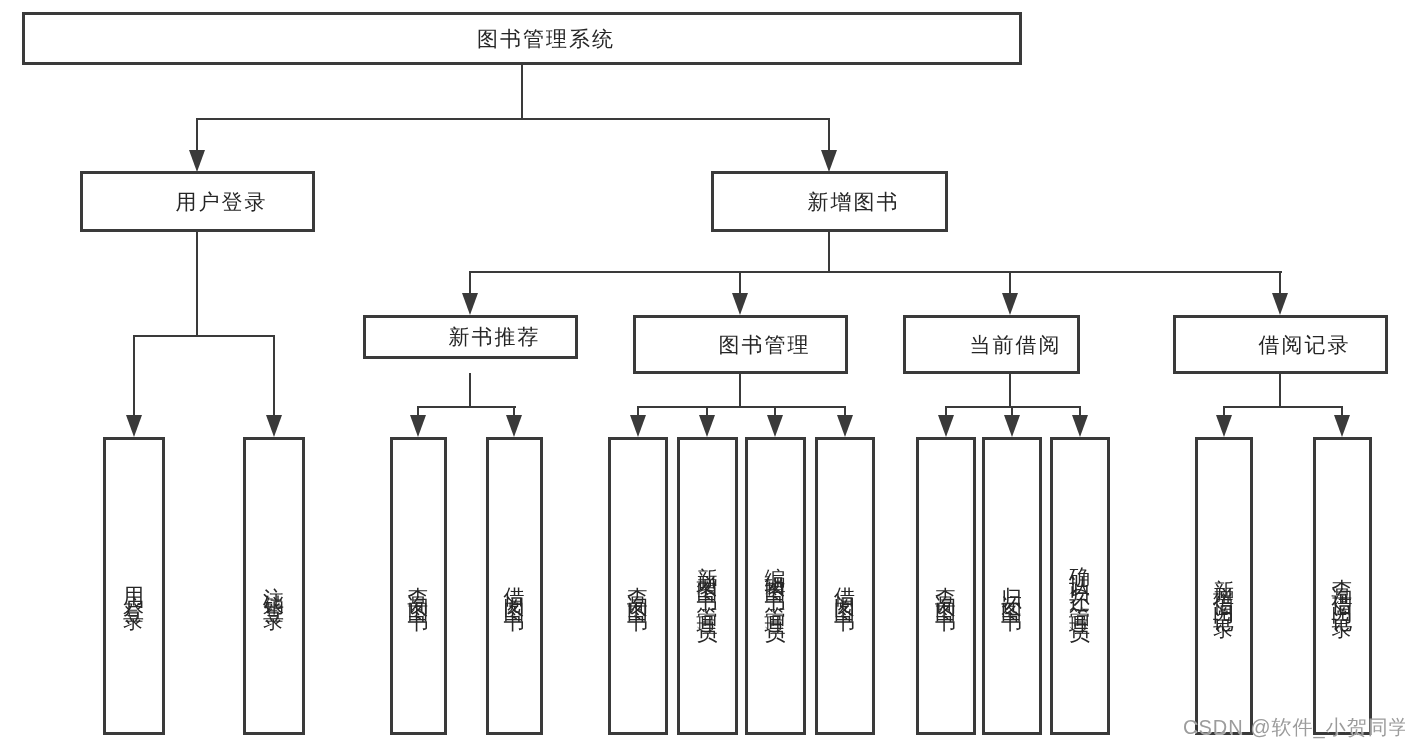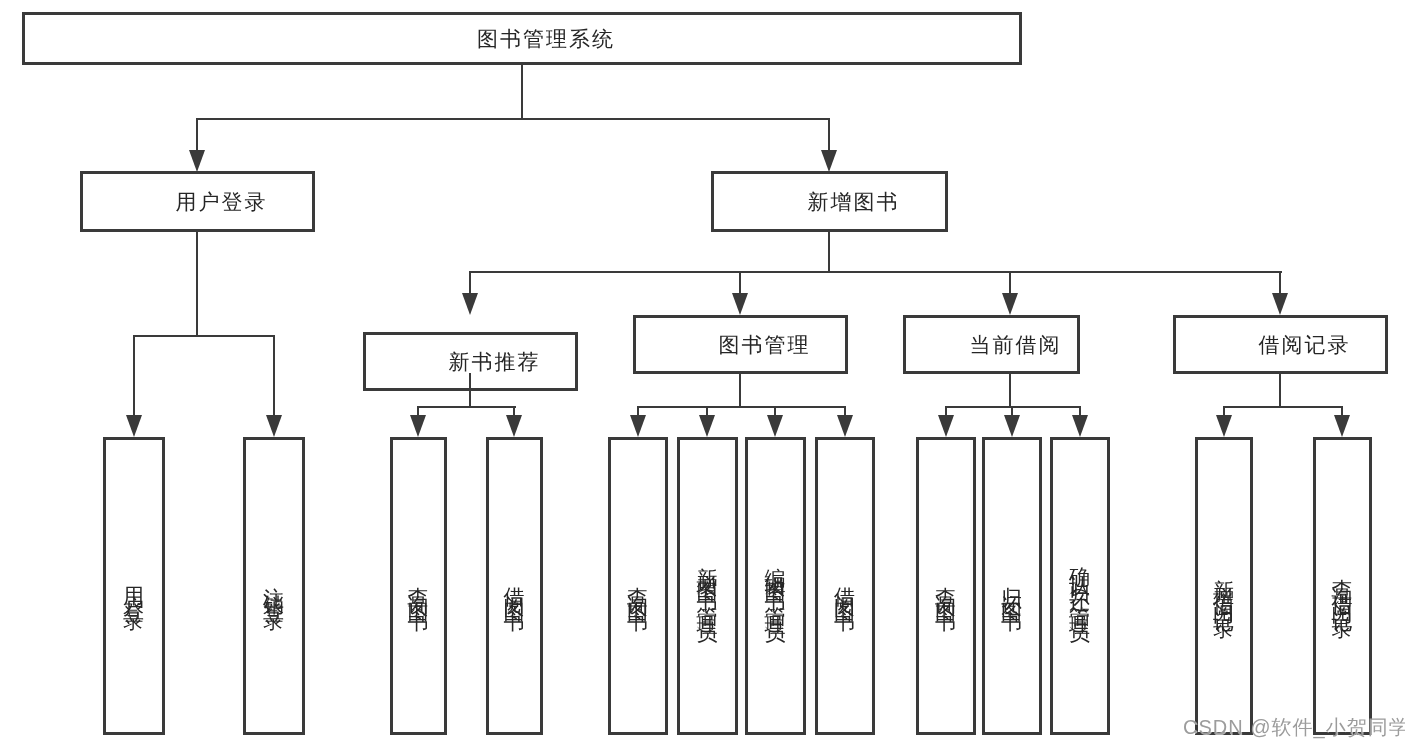--- a/index.html
+++ b/index.html
@@ -37,21 +37,21 @@
 </head>
 <body>
 
 <div id="stage">
 
   <div class="b" style="left:22px;top:12px;width:1000px;height:53px">图书管理系统</div>
 
   <div class="b" style="left:80px;top:171px;width:235px;height:61px">用户登录</div>
   <div class="b" style="left:711px;top:171px;width:237px;height:61px">新增图书</div>
 
-  <div class="b" style="left:363px;top:332px;width:215px;height:59px">新书推荐</div>
+  <div class="b" style="left:363px;top:315px;width:215px;height:44px">新书推荐</div>
   <div class="b" style="left:633px;top:315px;width:215px;height:59px">图书管理</div>
   <div class="b" style="left:903px;top:315px;width:177px;height:59px">当前借阅</div>
   <div class="b" style="left:1173px;top:315px;width:215px;height:59px">借阅记录</div>
 
   <div class="b v" style="left:103px;top:437px;width:62px;height:298px">用户登录</div>
   <div class="b v" style="left:243px;top:437px;width:62px;height:298px">注销登录</div>
 
   <div class="b v" style="left:390px;top:437px;width:57px;height:298px">查询图书</div>
   <div class="b v" style="left:486px;top:437px;width:57px;height:298px">借阅图书</div>
 

